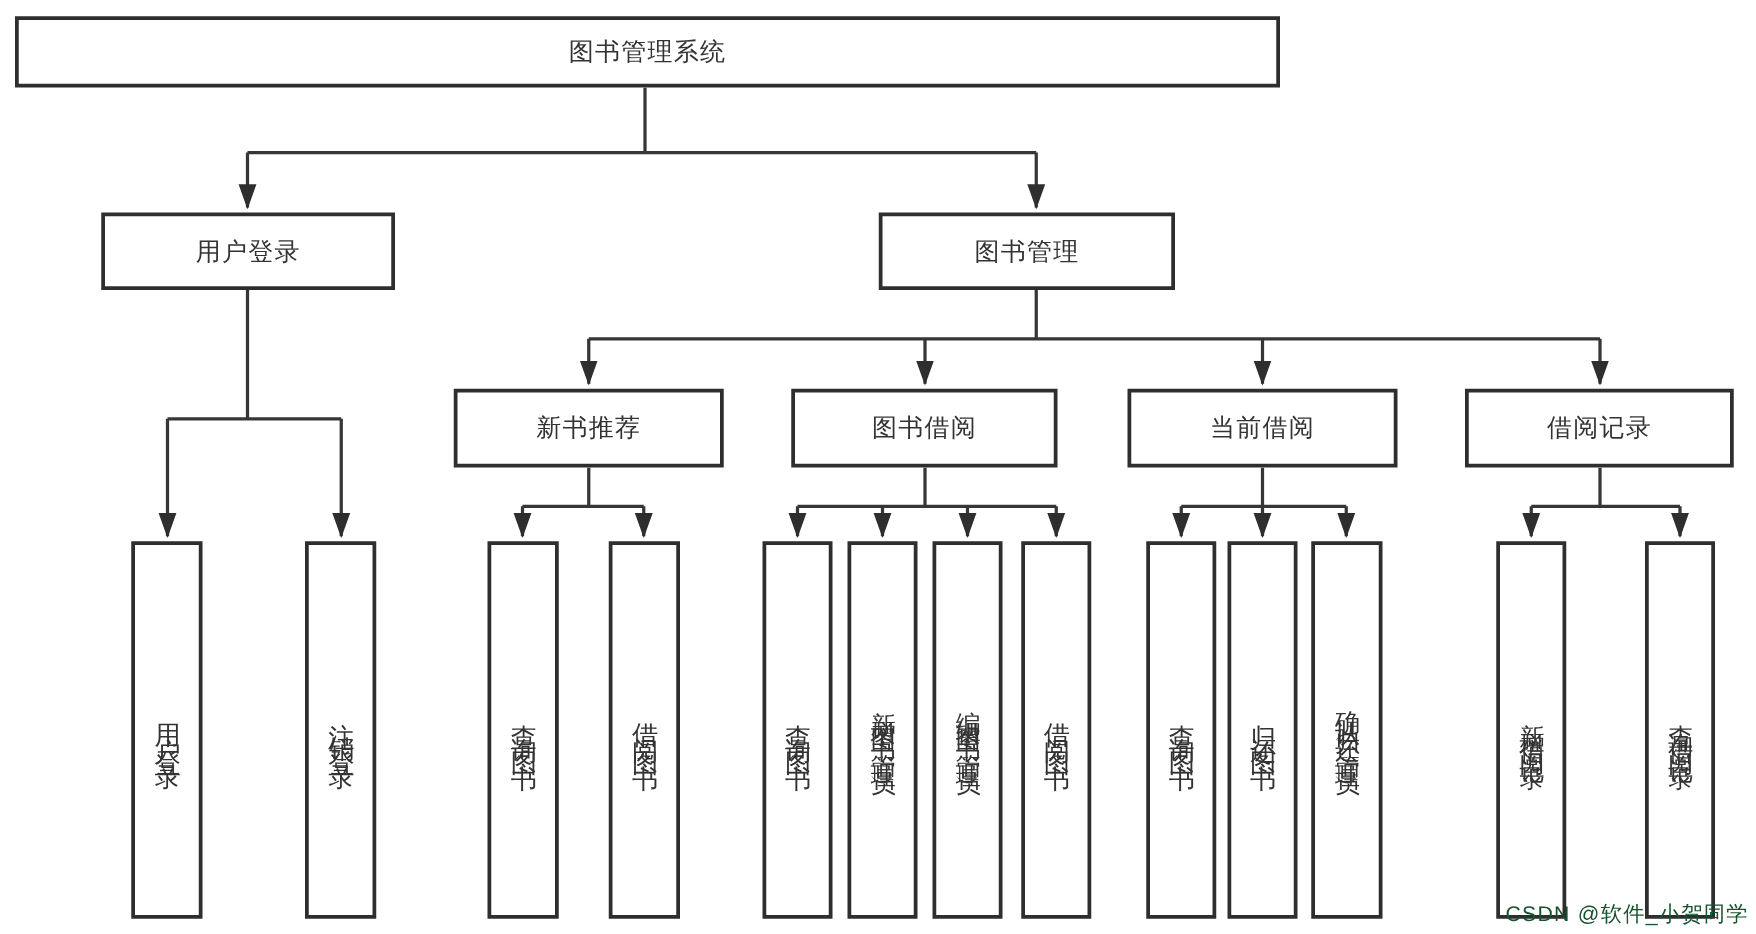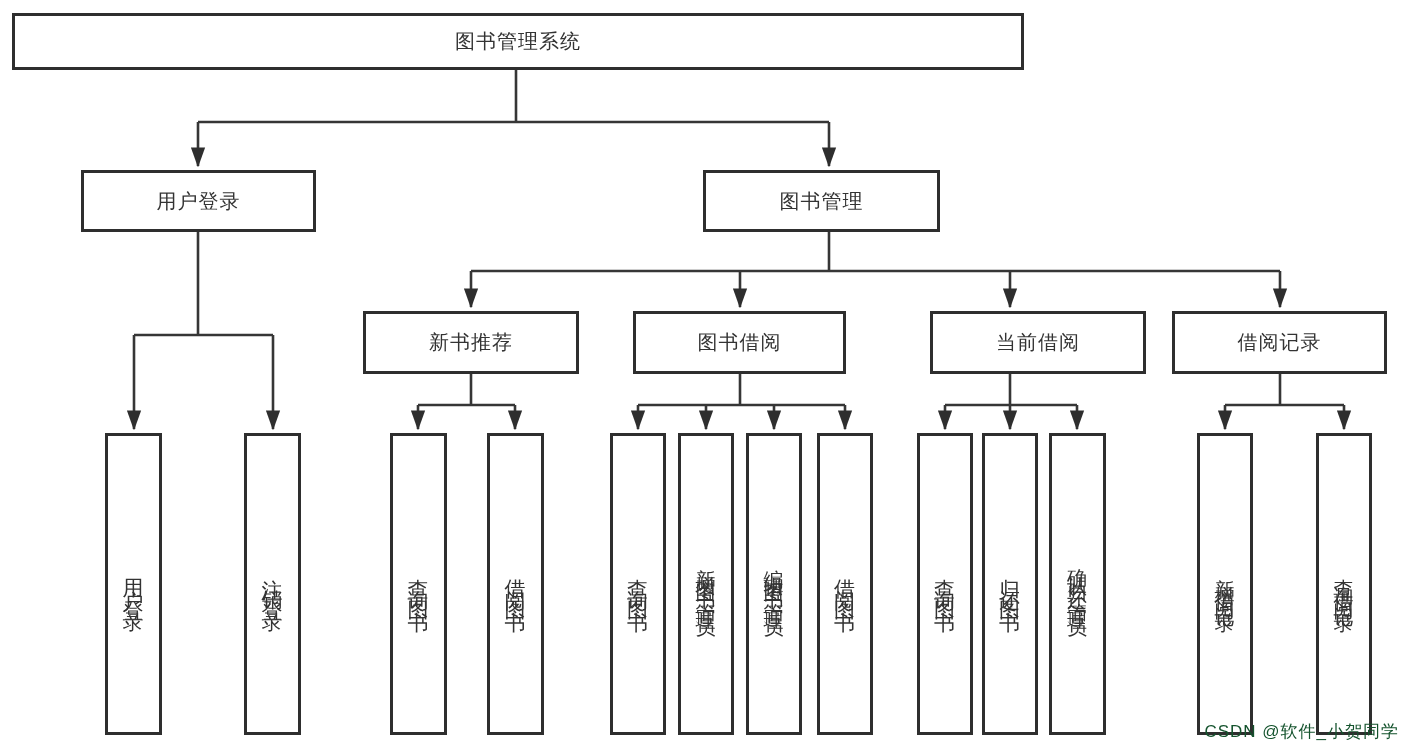--- a/index.html
+++ b/index.html
@@ -38,21 +38,21 @@
     line-height: 1;
     white-space: nowrap;
   }
   .leaf.long .vlabel { font-size: 20px; letter-spacing: 7px; }
   
   #root-box        { left: 12px;  top: 13px;  width: 1012px; height: 57px; }
   #user-login-box  { left: 81px;  top: 170px; width: 235px;  height: 62px; }
   #book-mgmt-box   { left: 703px; top: 170px; width: 237px;  height: 62px; }
   #new-book-box    { left: 363px; top: 311px; width: 216px;  height: 63px; }
   #book-borrow-box { left: 633px; top: 311px; width: 213px;  height: 63px; }
-  #cur-borrow-box  { left: 902px; top: 311px; width: 216px;  height: 63px; margin-left: 28px; }
+  #cur-borrow-box  { left: 902px; top: 311px; width: 216px;  height: 63px; }
   #borrow-rec-box  { left: 1172px;top: 311px; width: 215px;  height: 63px; }
   
   #leaf-a1 { left: 105px;  width: 57px; }
   #leaf-a2 { left: 244px;  width: 57px; }
   #leaf-b1 { left: 390px;  width: 57px; }
   #leaf-b2 { left: 487px;  width: 57px; }
   #leaf-c1 { left: 610px;  width: 56px; }
   #leaf-c2 { left: 678px;  width: 56px; }
   #leaf-c3 { left: 746px;  width: 56px; }
   #leaf-c4 { left: 817px;  width: 56px; }

